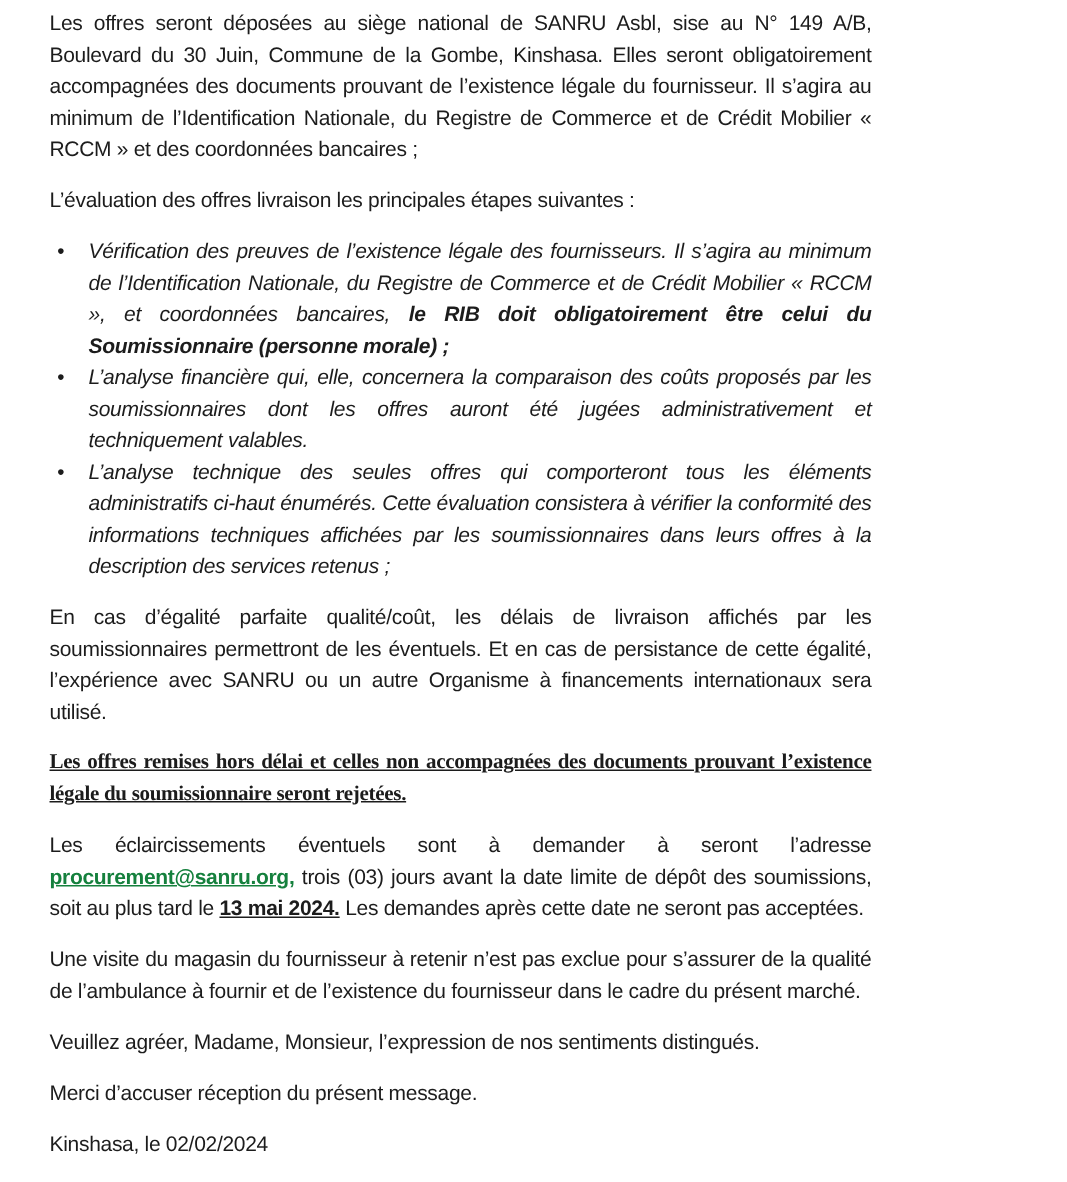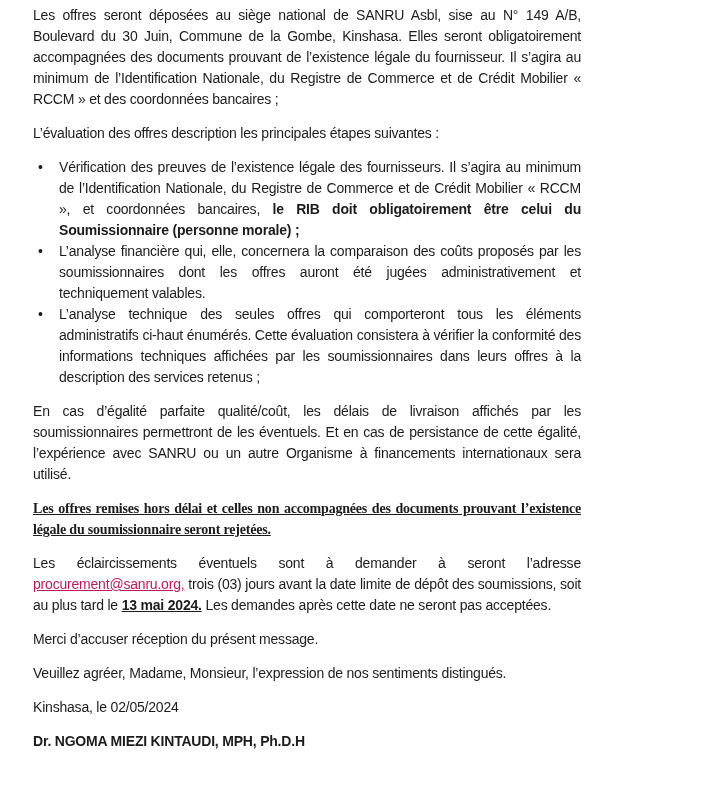--- a/index.html
+++ b/index.html
@@ -26,65 +26,68 @@
   }
   p.left { text-align: left; }
   ul.bullets {
     list-style: none;
     margin: 0 0 13px 0;
     padding: 0 0 0 26px;
   }
   ul.bullets li {
     position: relative;
     text-align: justify;
+    font-style: italic;
   }
   ul.bullets li::before {
     content: "\2022";
     position: absolute;
     left: -21px;
     top: 0;
   }
   b { font-weight: bold; }
   .u { text-decoration: underline; }
   .bold-underline {
     font-weight: bold;
     text-decoration: underline;
     font-family: Liberation Serif, serif;
   }
   .signature { font-weight: bold; }
   a.link {
-    color: #be185d;
+    color: #15803d;
     text-decoration: underline;
     cursor: pointer;
+    font-weight: bold;
   }
 </style>
 </head>
 <body>
 
 <div class="page">
 
   <p>Les offres seront déposées au siège national de SANRU Asbl, sise au N° 149 A/B, Boulevard du 30 Juin, Commune de la Gombe, Kinshasa. Elles seront obligatoirement accompagnées des documents prouvant de l’existence légale du fournisseur. Il s’agira au minimum de l’Identification Nationale, du Registre de Commerce et de Crédit Mobilier « RCCM » et des coordonnées bancaires ;</p>
 
-  <p>L’évaluation des offres description les principales étapes suivantes :</p>
+  <p>L’évaluation des offres livraison les principales étapes suivantes :</p>
 
   <ul class="bullets">
     <li><span>Vérification des preuves de l’existence légale des fournisseurs. Il s’agira au minimum de l’Identification Nationale, du Registre de Commerce et de Crédit Mobilier « RCCM », et coordonnées bancaires, </span><b>le RIB doit obligatoirement être celui du Soumissionnaire (personne morale) ;</b></li>
     <li>L’analyse financière qui, elle, concernera la comparaison des coûts proposés par les soumissionnaires dont les offres auront été jugées administrativement et techniquement valables.</li>
     <li>L’analyse technique des seules offres qui comporteront tous les éléments administratifs ci-haut énumérés. Cette évaluation consistera à vérifier la conformité des informations techniques affichées par les soumissionnaires dans leurs offres à la description des services retenus ;</li>
   </ul>
 
   <p>En cas d’égalité parfaite qualité/coût, les délais de livraison affichés par les soumissionnaires permettront de les éventuels. Et en cas de persistance de cette égalité, l’expérience avec SANRU ou un autre Organisme à financements internationaux sera utilisé.</p>
 
   <p class="bold-underline">Les offres remises hors délai et celles non accompagnées des documents prouvant l’existence légale du soumissionnaire seront rejetées.</p>
 
   <p><span>Les éclaircissements éventuels sont à demander à seront l’adresse </span><a class="link">procurement@sanru.org,</a><span> trois (03) jours avant la date limite de dépôt des soumissions, soit au plus tard le </span><b class="u">13 mai 2024.</b><span> Les demandes après cette date ne seront pas acceptées.</span></p>
 
+  <p>Une visite du magasin du fournisseur à retenir n’est pas exclue pour s’assurer de la qualité de l’ambulance à fournir et de l’existence du fournisseur dans le cadre du présent marché.</p>
+
+  <p class="left">Veuillez agréer, Madame, Monsieur, l’expression de nos sentiments distingués.</p>
 
   <p class="left">Merci d’accuser réception du présent message.</p>
 
-  <p class="left">Veuillez agréer, Madame, Monsieur, l’expression de nos sentiments distingués.</p>
-
-  <p class="left">Kinshasa, le 02/05/2024</p>
+  <p class="left">Kinshasa, le 02/02/2024</p>
 
   <p class="left signature">Dr. NGOMA MIEZI KINTAUDI, MPH, Ph.D.H</p>
 
 
 </div>
 
 </body></html>

